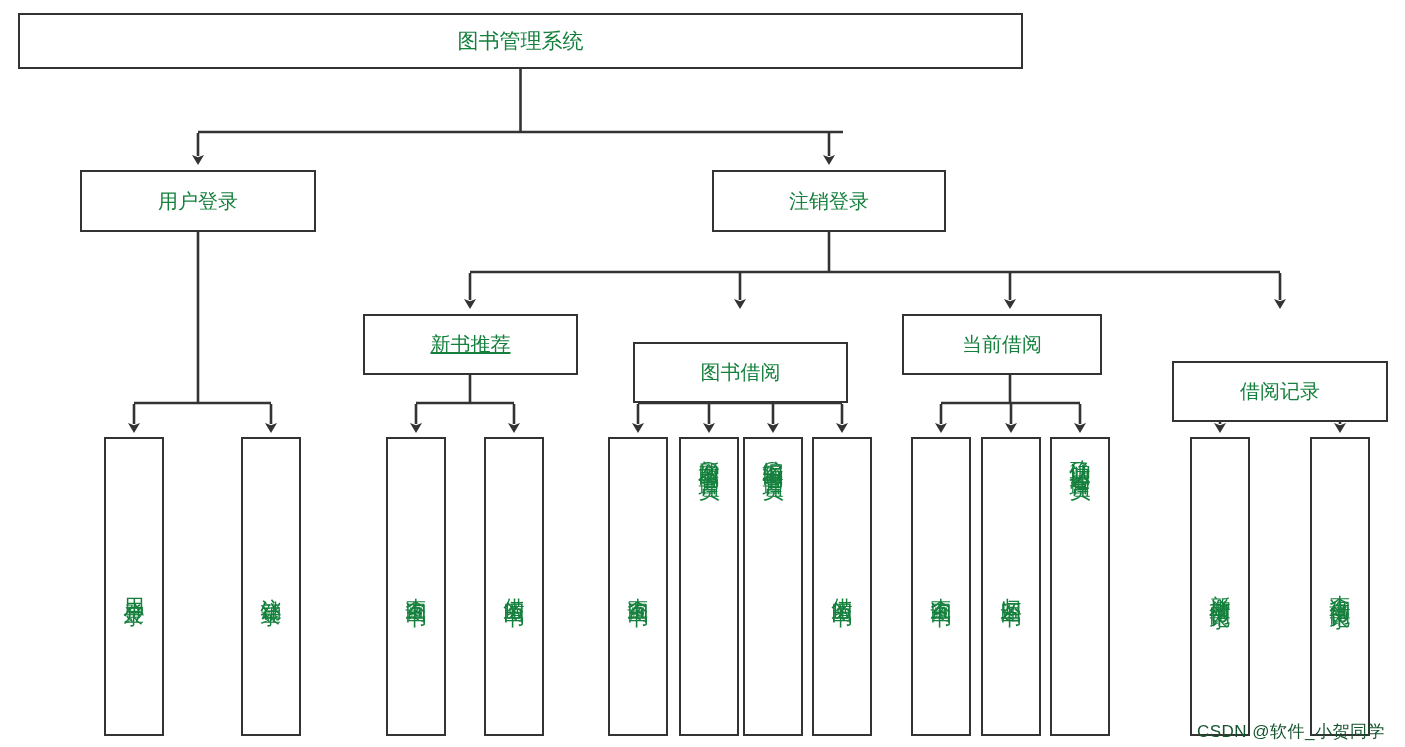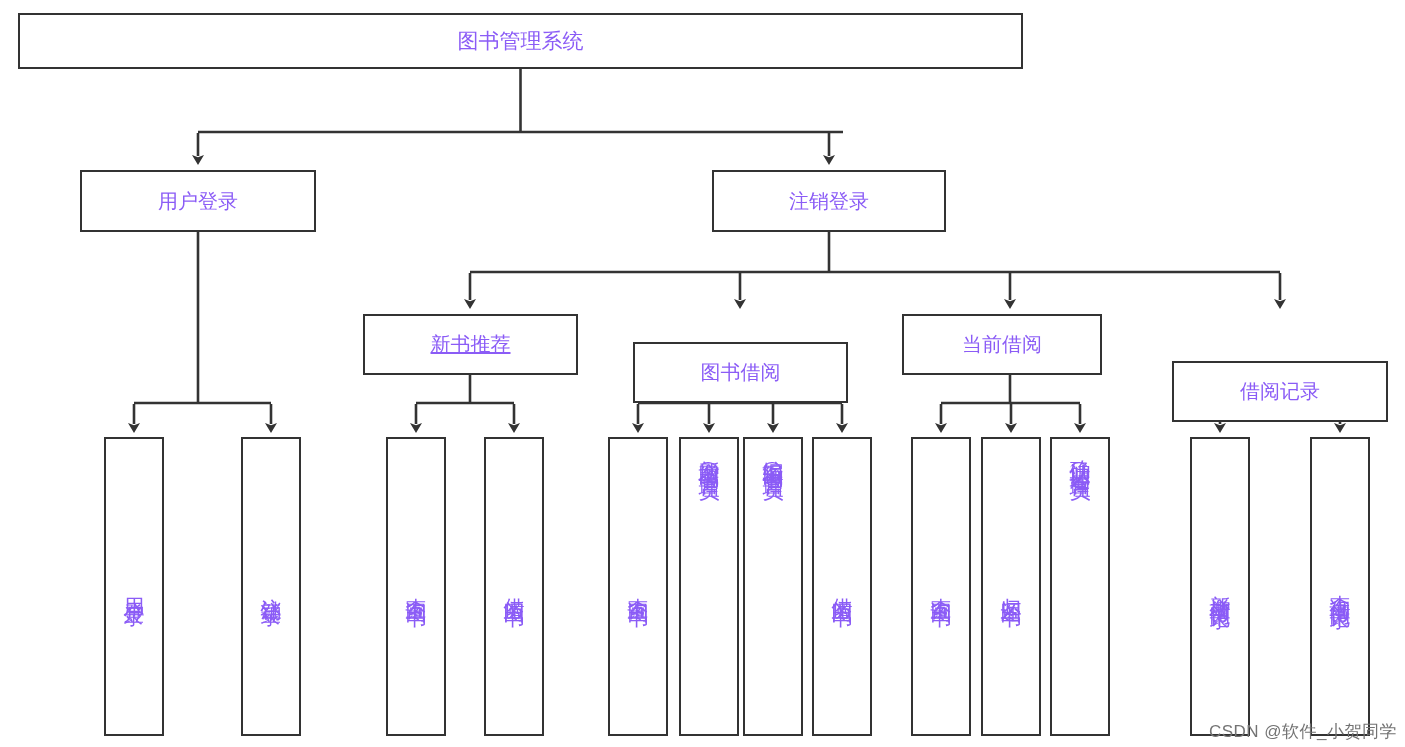--- a/index.html
+++ b/index.html
@@ -29,21 +29,21 @@
   }
   
   .node {
     position: absolute;
     box-sizing: border-box;
     background: #ffffff;
     border: 2px solid #333333;
     display: flex;
     align-items: center;
     justify-content: center;
-    color: #8b5cf6;
+    color: #15803d;
   }
   .node .label {
     display: block;
     text-align: center;
     line-height: 1.15;
     white-space: nowrap;
   }
   .node.root .label   { font-size: 21px; }
   .node.lvl2 .label   { font-size: 20px; }
   .node.lvl3 .label   { font-size: 20px; }
@@ -64,24 +64,24 @@
   }
   
   .node.leaf.centered {
     align-items: center;
   }
   .node.leaf.centered .label { padding-top: 0; }
 
   
   #watermark {
     position: absolute;
-    right: 8px;
+    right: 20px;
     bottom: 4px;
     font-size: 17px;
-    color: #737373;
+    color: #14532d;
     letter-spacing: 0.5px;
     white-space: nowrap;
   }
 </style>
 </head>
 <body>
 
 <div id="canvas">
 
   <svg id="wires" viewBox="0 0 1405 747" width="1405" height="747" xmlns="http://www.w3.org/2000/svg">

